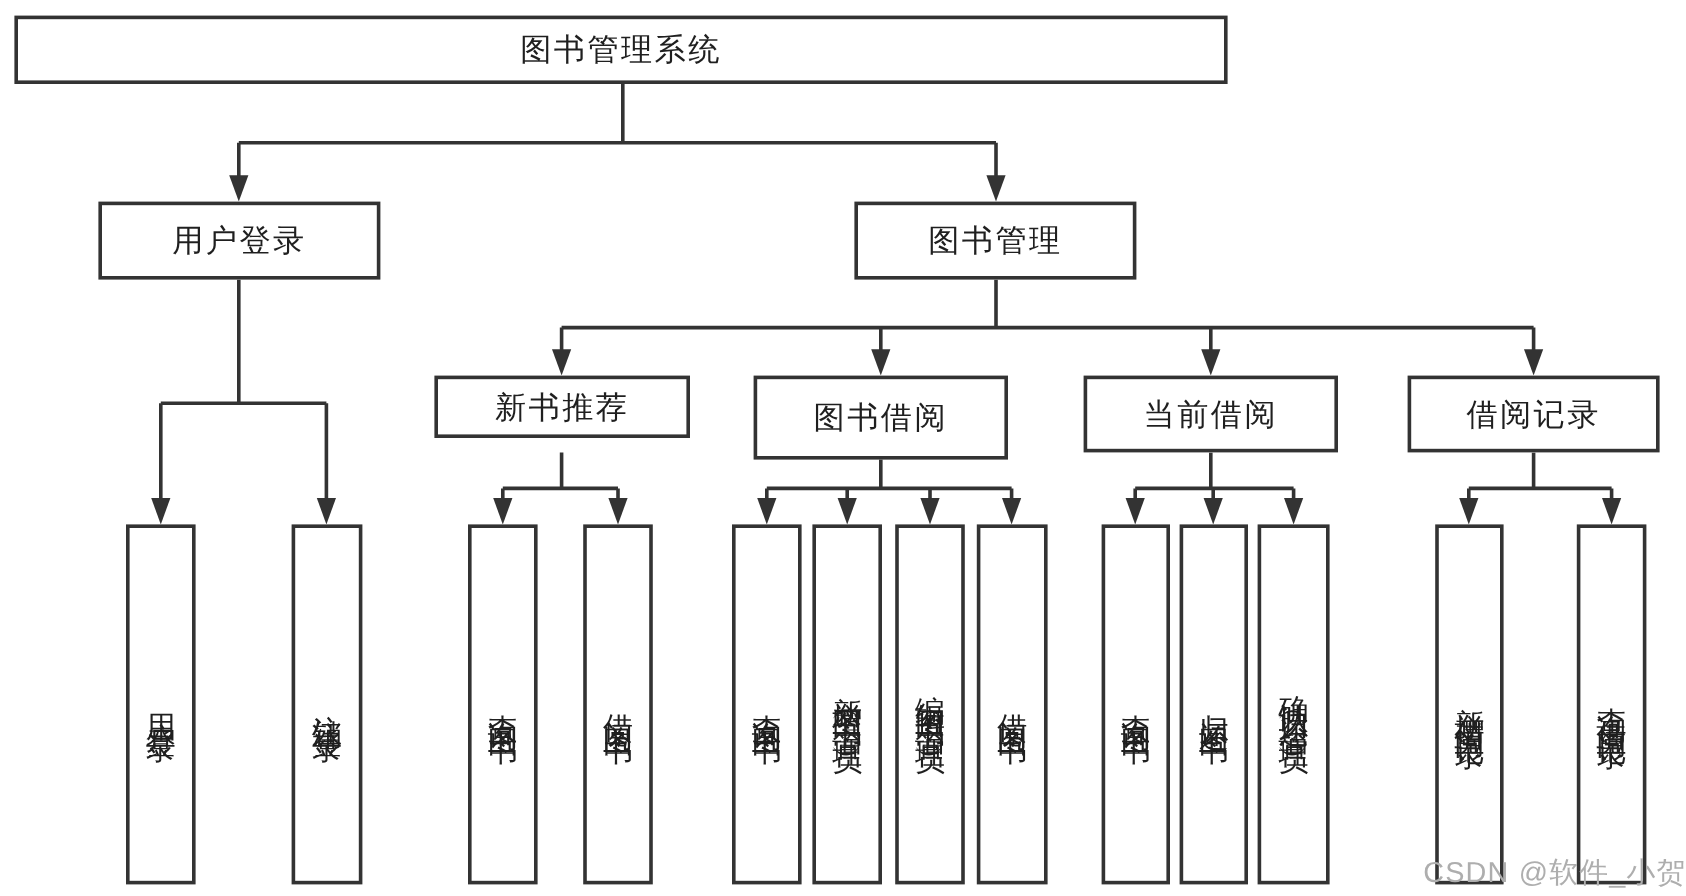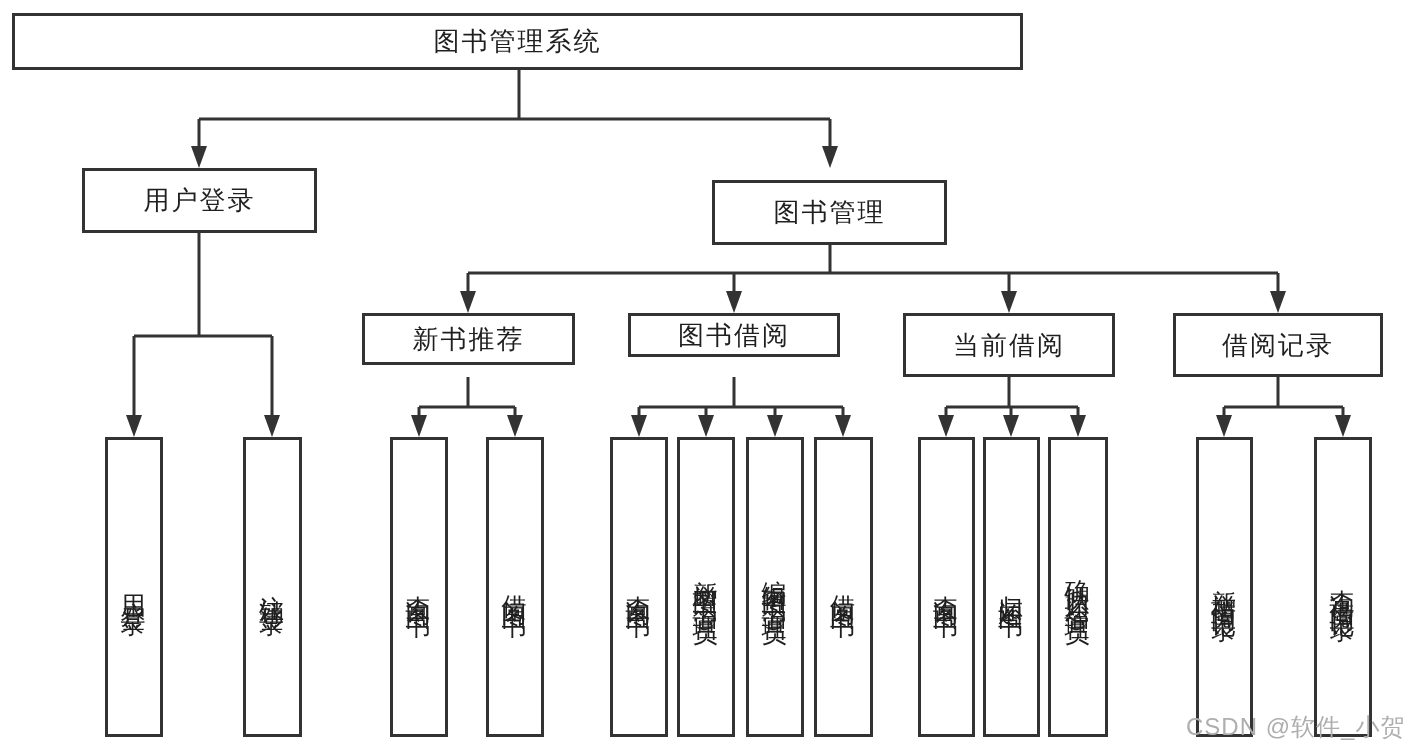--- a/index.html
+++ b/index.html
@@ -85,24 +85,24 @@
       <polygon points="1003,415 1019,415 1011,437"></polygon>
       <polygon points="1070,415 1086,415 1078,437"></polygon>
       <polygon points="1216,415 1232,415 1224,437"></polygon>
       <polygon points="1335,415 1351,415 1343,437"></polygon>
     </g>
   </svg>
 
   <div class="hbox" style="left:12px;top:13px;width:1011px;height:57px;">图书管理系统</div>
 
   <div class="hbox" style="left:82px;top:168px;width:235px;height:65px;">用户登录</div>
-  <div class="hbox" style="left:712px;top:168px;width:235px;height:65px;margin-top:12px;">图书管理</div>
+  <div class="hbox" style="left:712px;top:168px;width:235px;height:65px;">图书管理</div>
 
   <div class="hbox" style="left:362px;top:313px;width:213px;height:52px;">新书推荐</div>
-  <div class="hbox" style="left:628px;top:313px;width:212px;height:44px;">图书借阅</div>
+  <div class="hbox" style="left:628px;top:313px;width:212px;height:70px;">图书借阅</div>
   <div class="hbox" style="left:903px;top:313px;width:212px;height:64px;">当前借阅</div>
   <div class="hbox" style="left:1173px;top:313px;width:210px;height:64px;">借阅记录</div>
 
   <div class="vbox" style="left:105px;width:58px;">
     <span>用户登录</span>
   </div>
   <div class="vbox" style="left:243px;width:59px;">
     <span>注销登录</span>
   </div>
 

